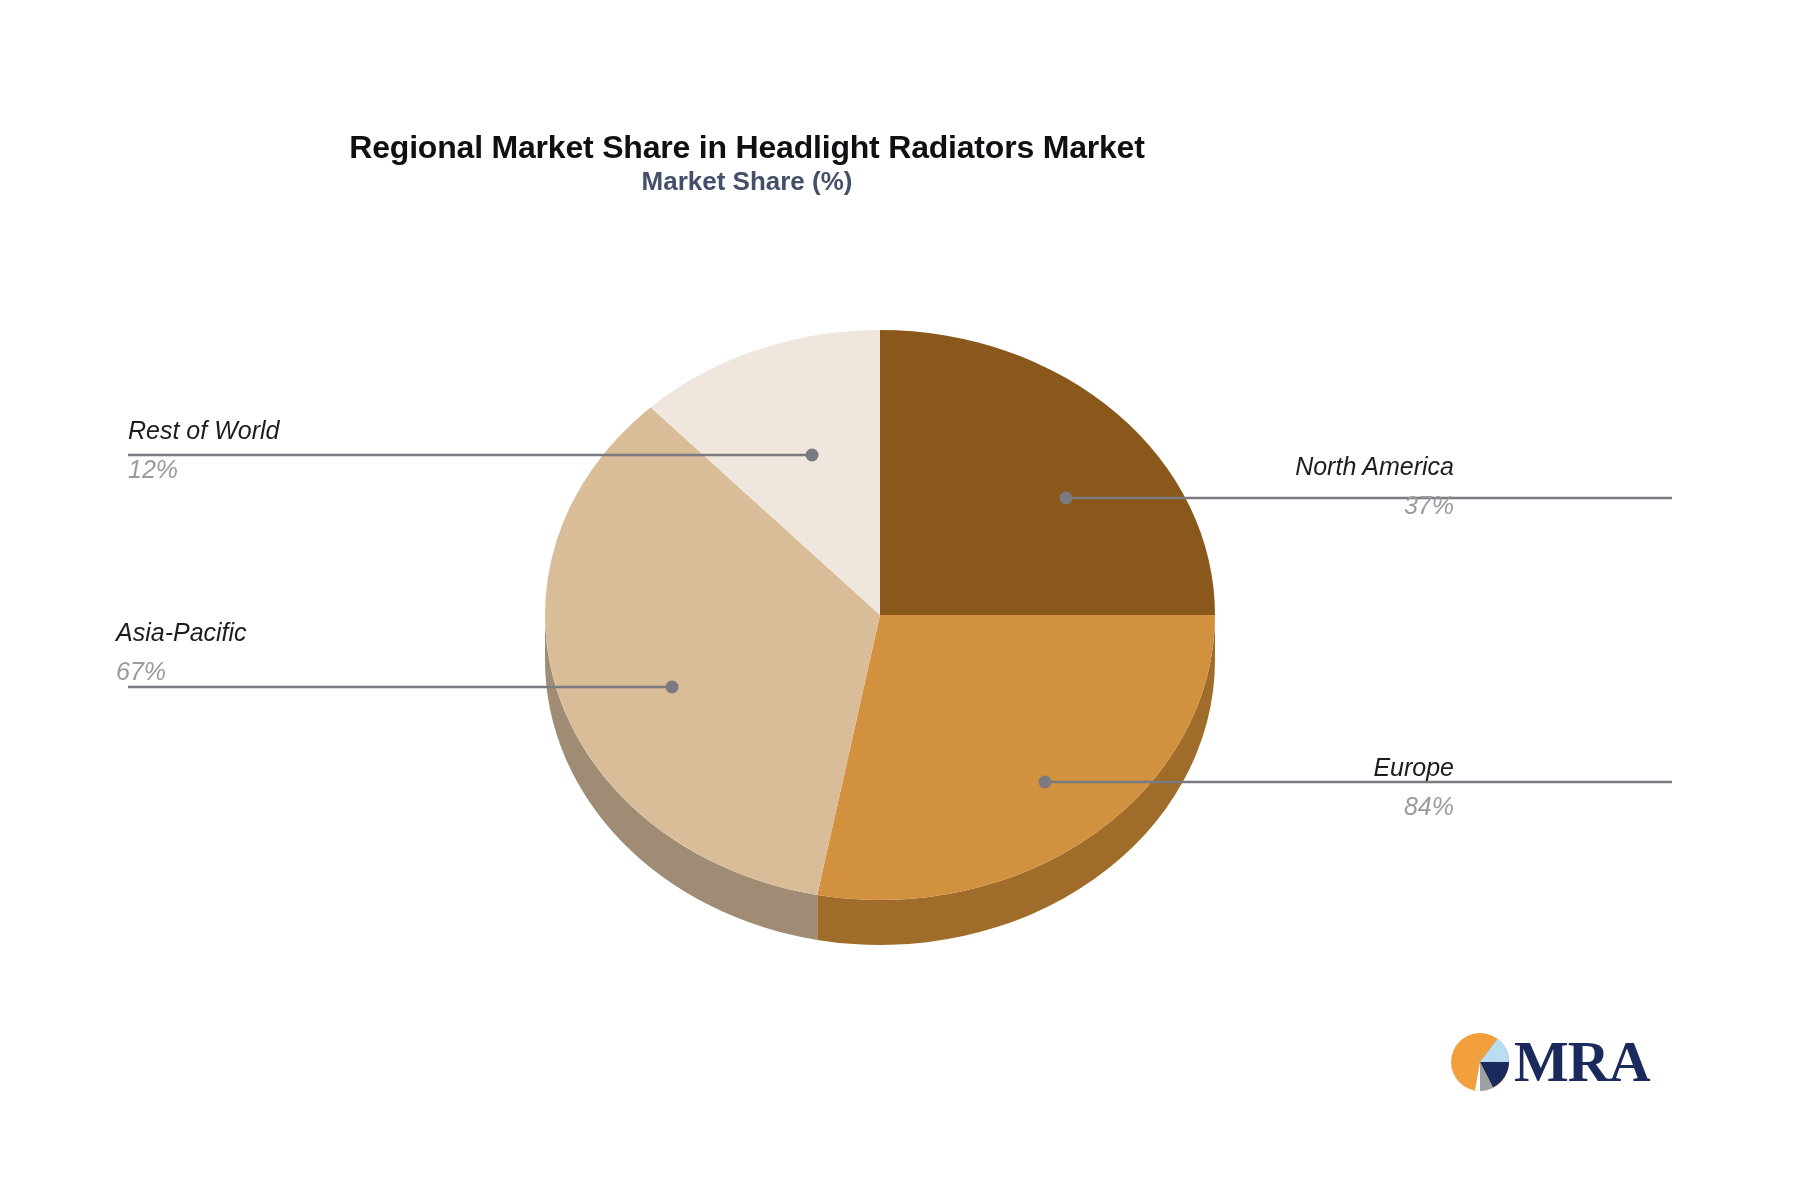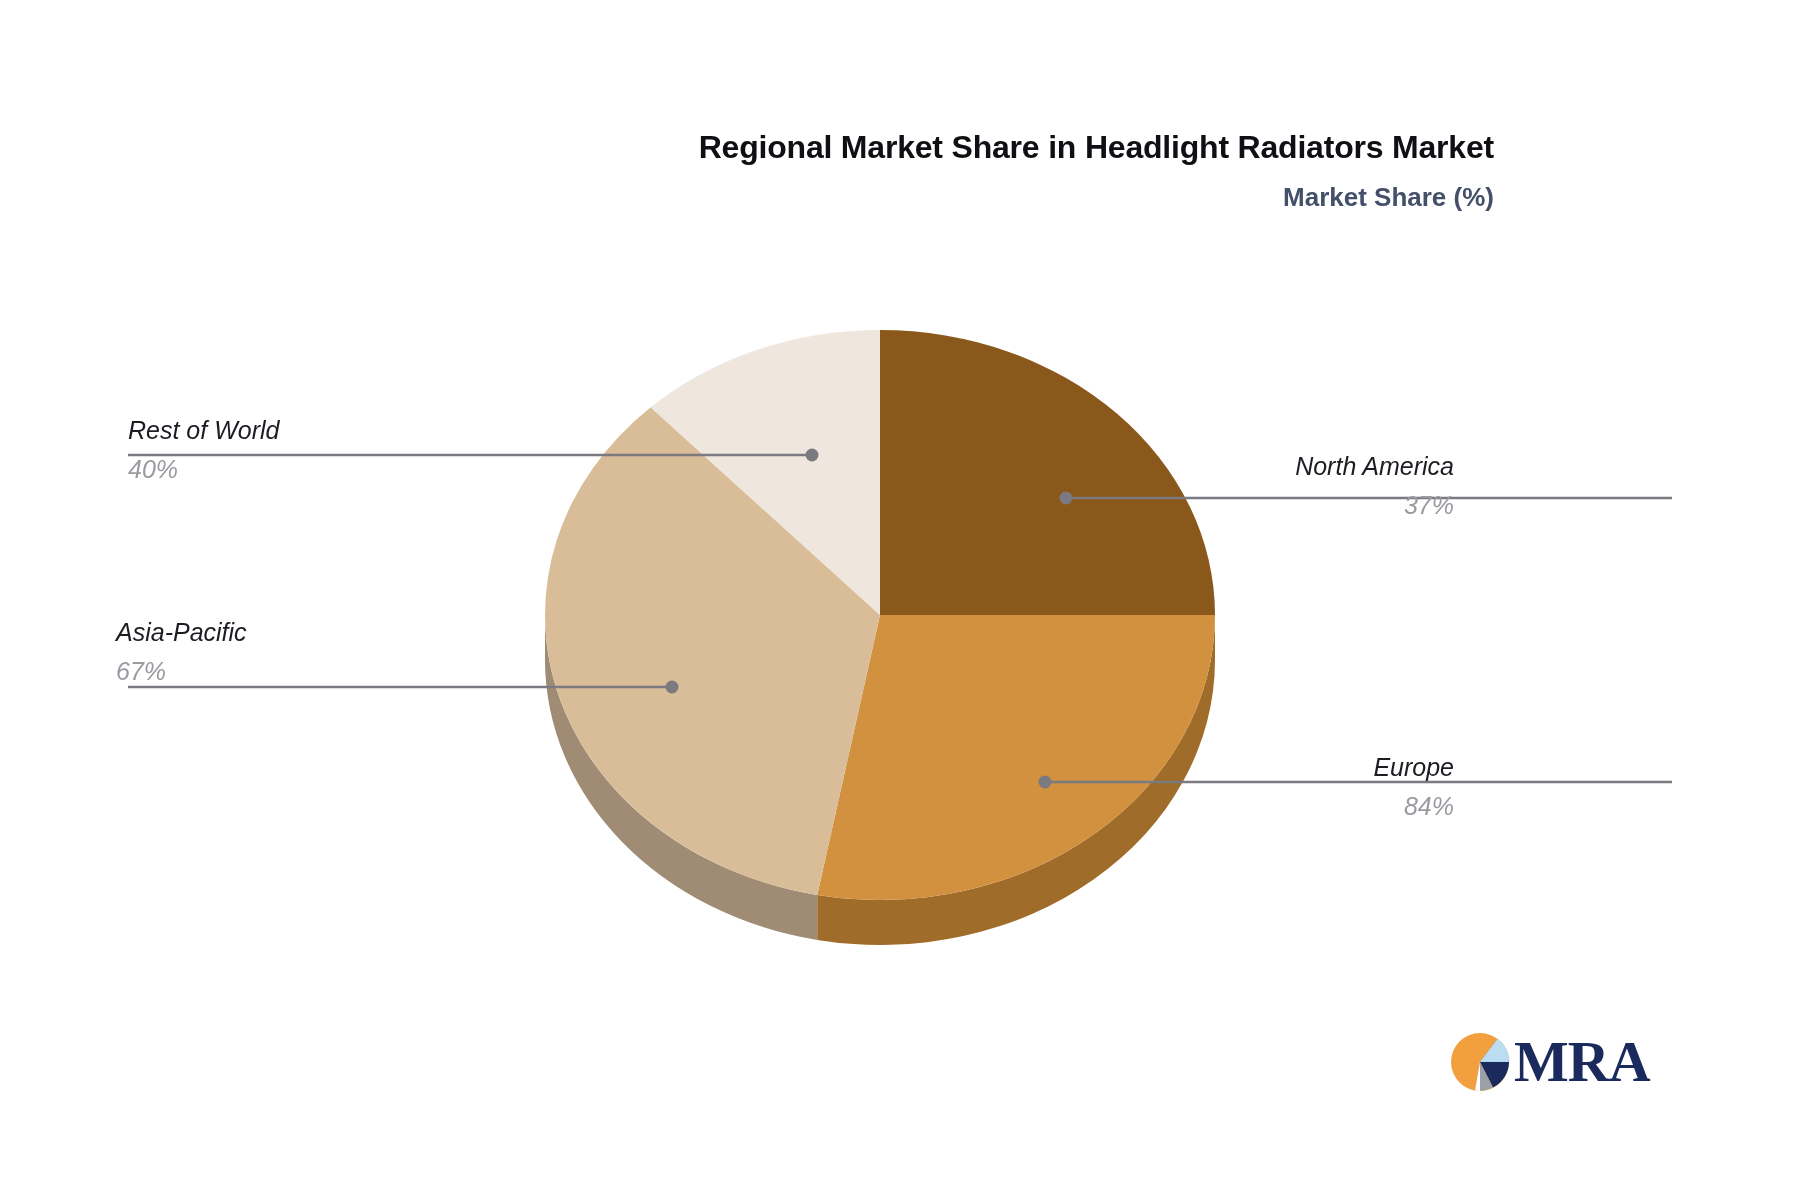--- a/index.html
+++ b/index.html
@@ -20,36 +20,36 @@
     inset: 0;
     background: #ffffff;
   }
 
   
   .title-block {
     position: absolute;
     top: 128px;
     left: 0;
     width: 1494px;
-    text-align: right;
+    text-align: center;
   }
   .chart-title {
     font-size: 32px;
     font-weight: bold;
     color: #0f0f14;
     letter-spacing: -0.2px;
     line-height: 1.2;
     margin: 0;
   }
   .chart-subtitle {
     font-size: 26px;
     font-weight: bold;
     color: #445069;
     line-height: 1.2;
-    margin: 16px 0 0 0;
+    margin: 0 0 0 0;
   }
 
   
   .pie-wrap {
     position: absolute;
     left: 0;
     top: 0;
     width: 1800px;
     height: 1196px;
     pointer-events: none;
@@ -151,21 +151,21 @@
         <circle cx="812" cy="455" r="6.5"></circle>
         <circle cx="672" cy="687" r="6.5"></circle>
         <circle cx="1066" cy="498" r="6.5"></circle>
         <circle cx="1045" cy="782" r="6.5"></circle>
       </g>
     </svg>
   </div>
 
   <div class="callout left" id="callout-row">
     <div class="c-name">Rest of World</div>
-    <div class="c-value">40%</div>
+    <div class="c-value">12%</div>
   </div>
 
   <div class="callout left" id="callout-ap">
     <div class="c-name">Asia-Pacific</div>
     <div class="c-value">67%</div>
   </div>
 
   <div class="callout right" id="callout-na">
     <div class="c-name">North America</div>
     <div class="c-value">37%</div>

